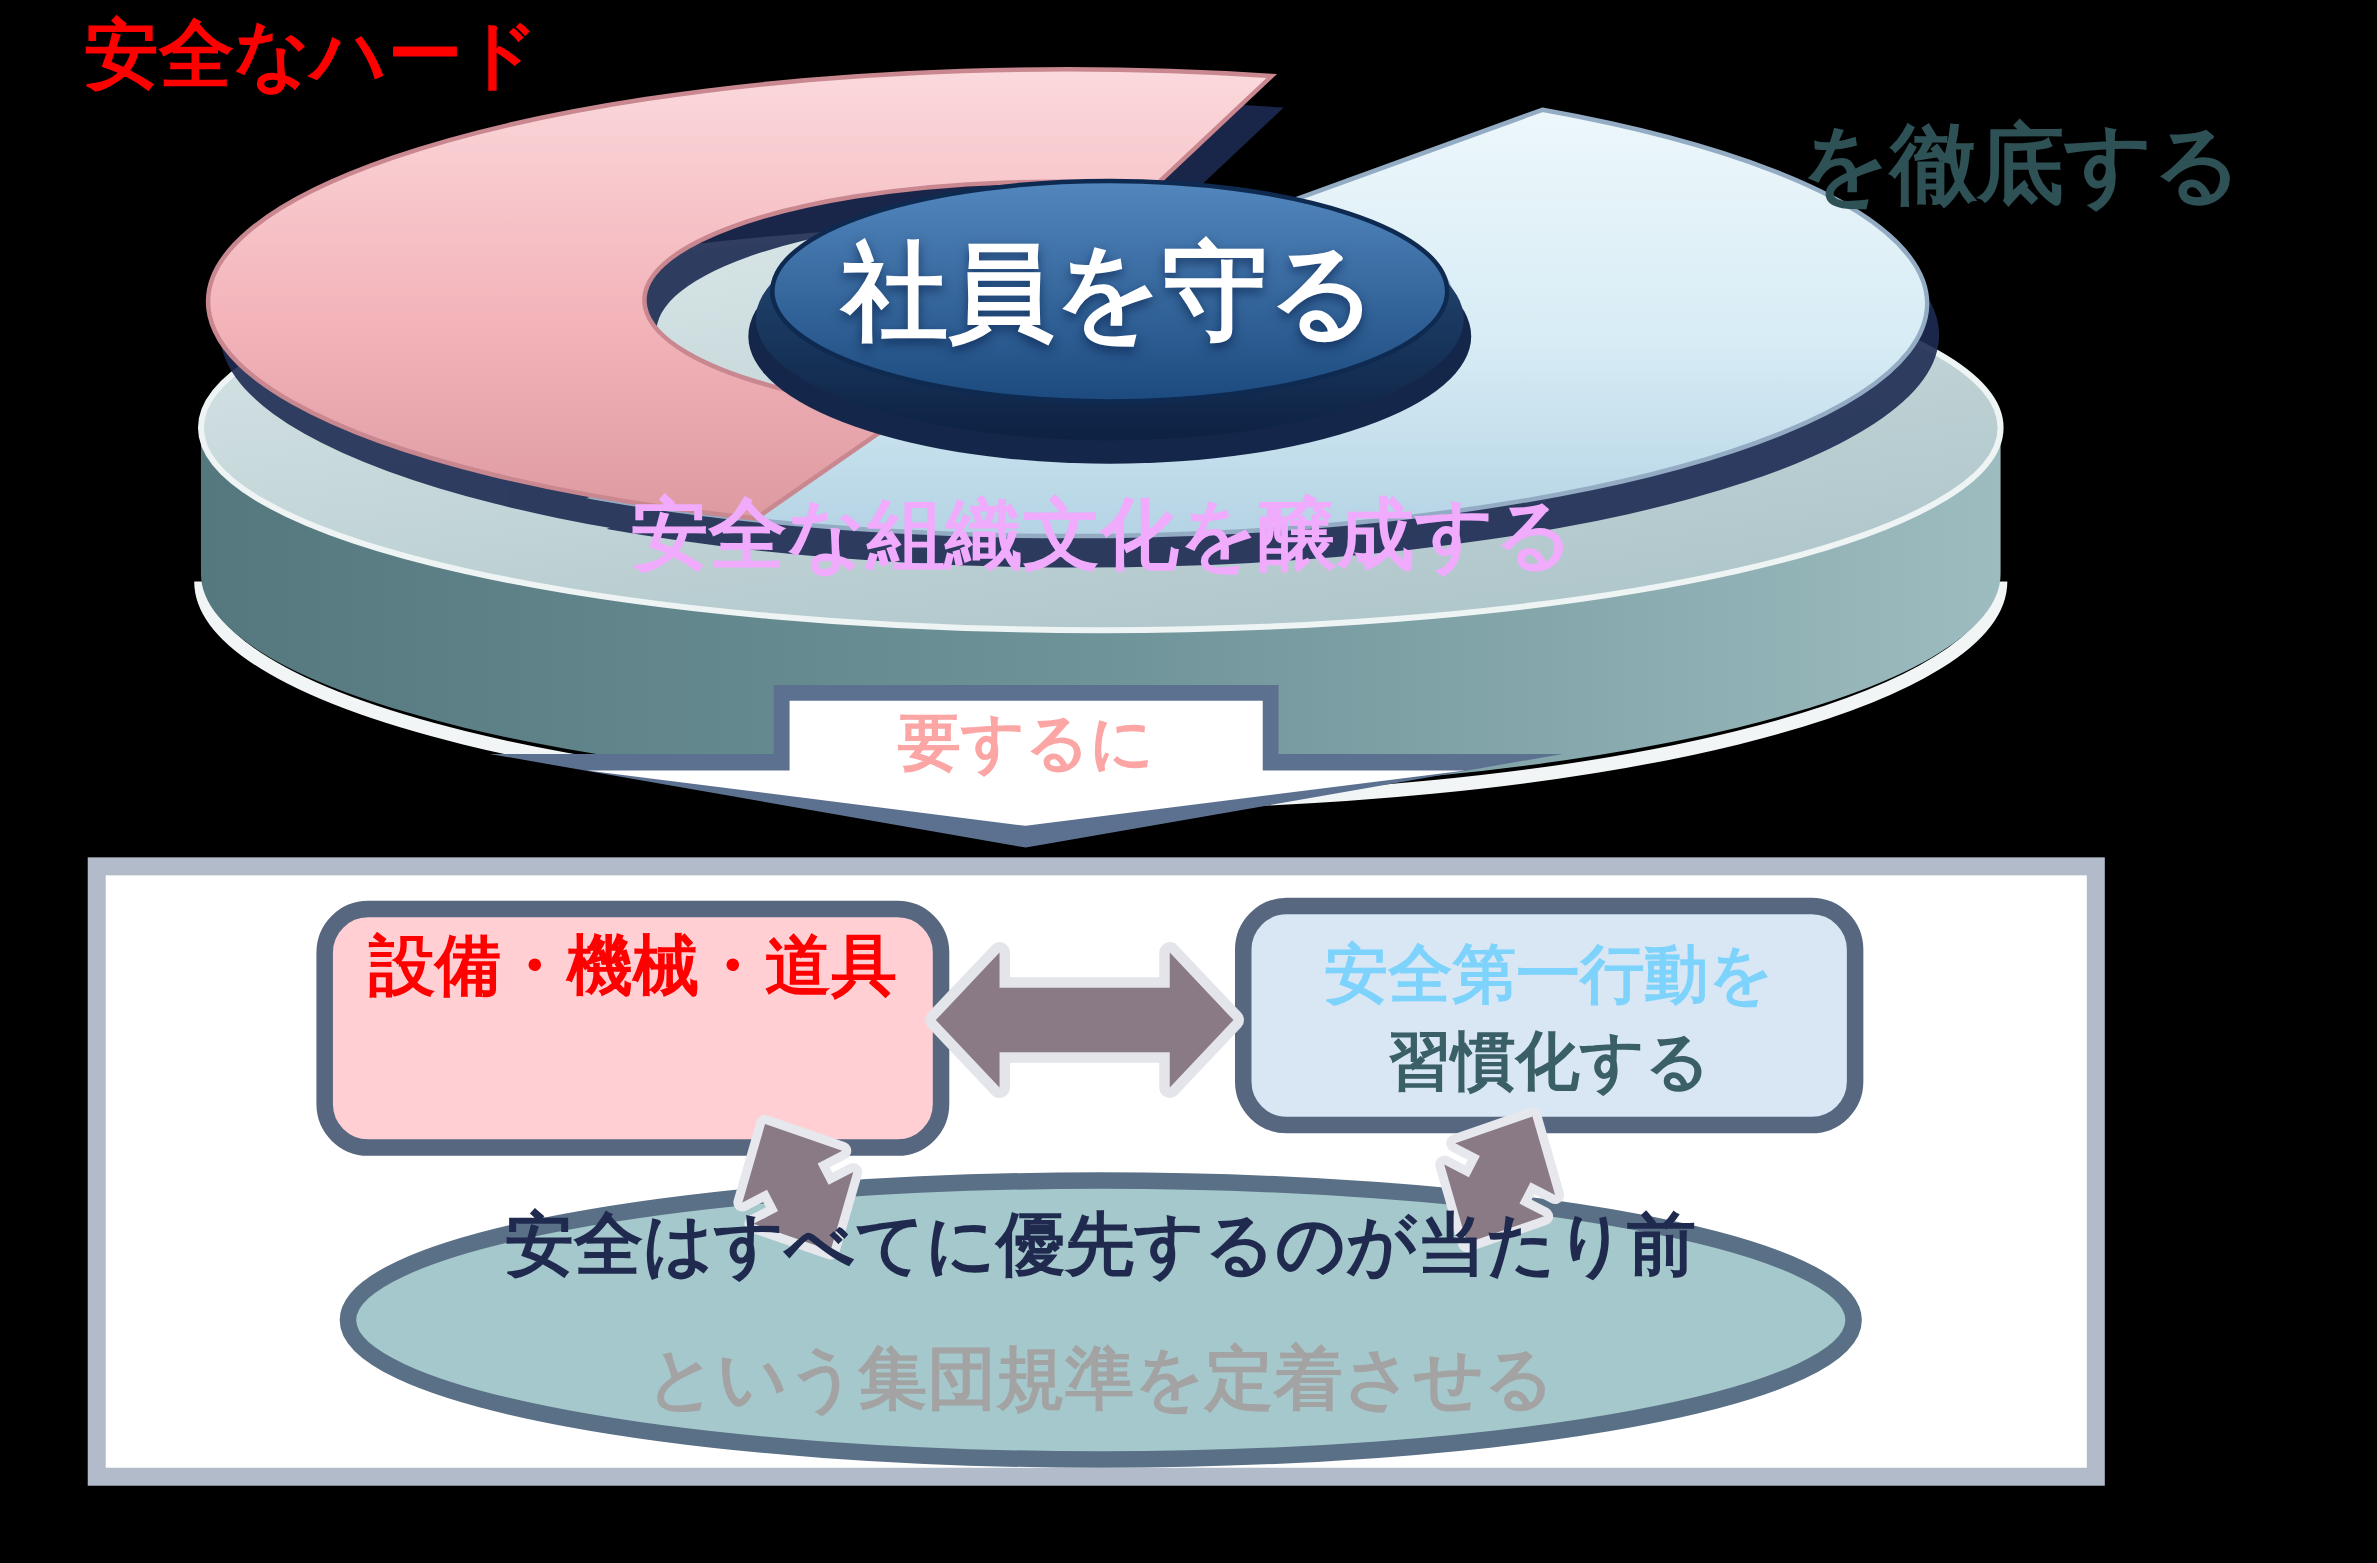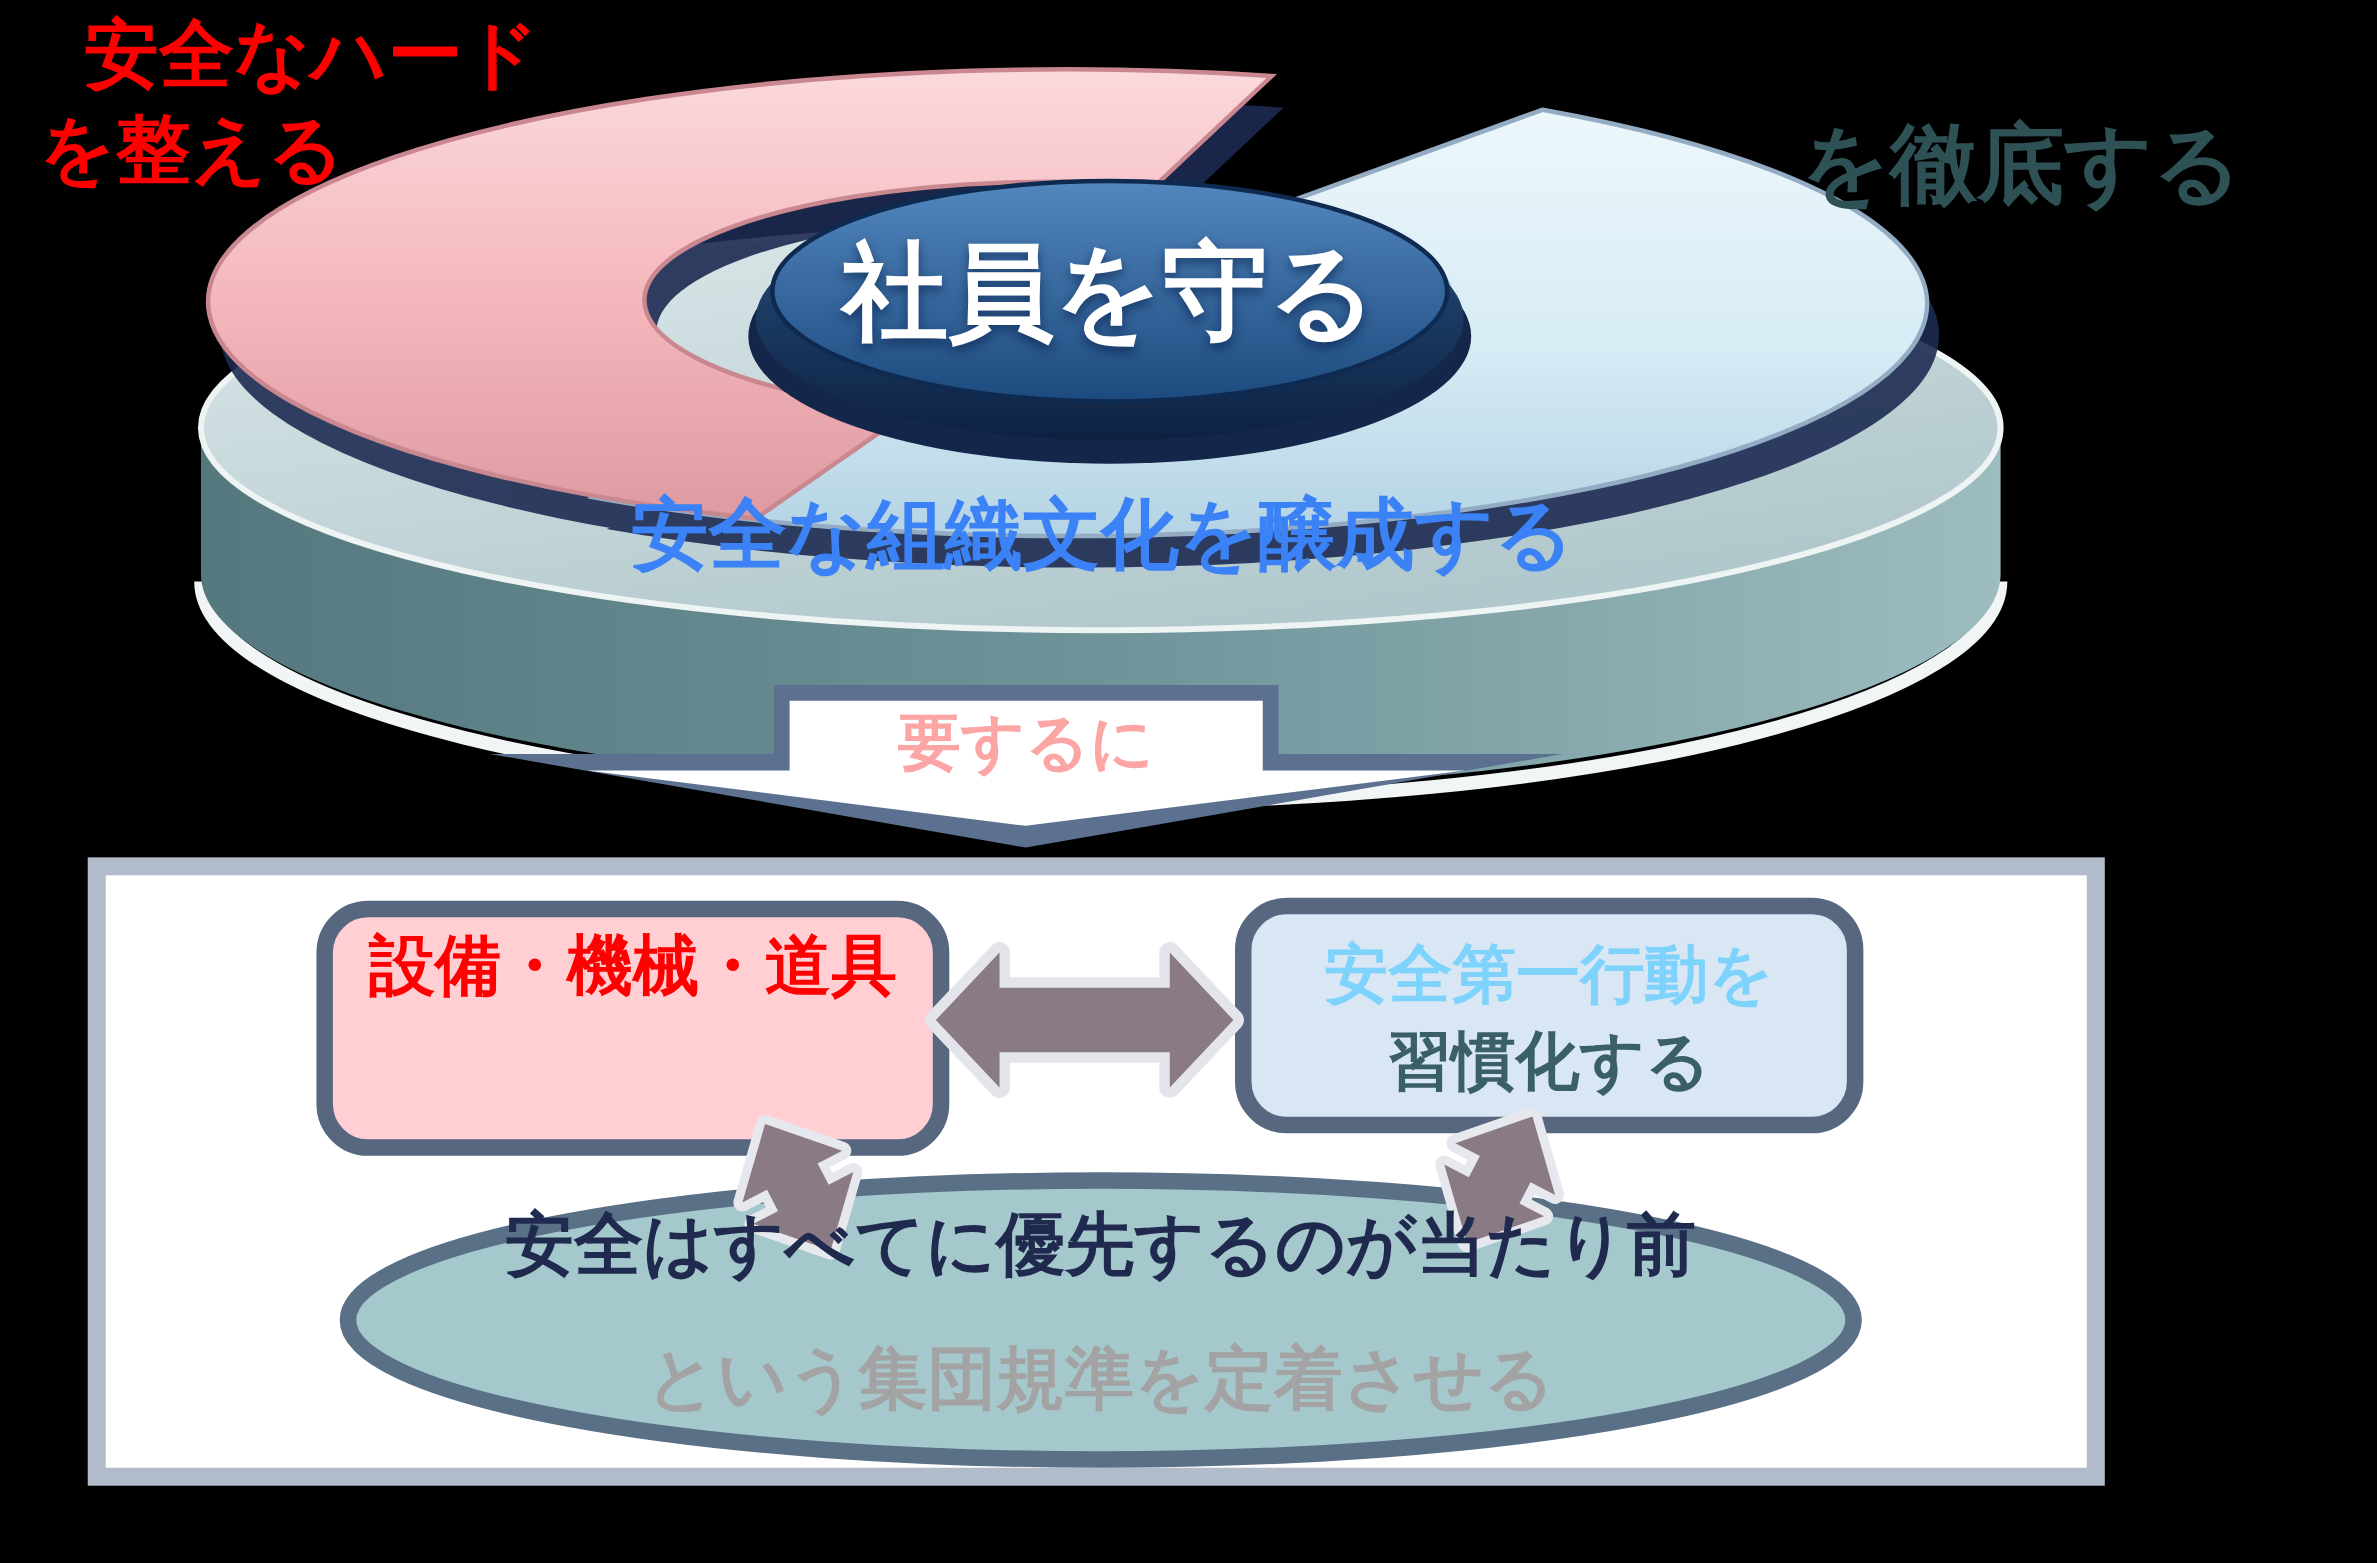--- a/index.html
+++ b/index.html
@@ -10,21 +10,21 @@
   .stage{position:absolute;left:0;top:0;width:2377px;height:1564px;}
   .stage svg{position:absolute;left:0;top:0;}
   .lbl{position:absolute;font-weight:900;line-height:1;white-space:nowrap;}
   .lbl.center{text-align:center;white-space:normal;}
   .hard1{left:84px;top:16.5px;font-size:75px;color:#ff0000;}
   .hard2{left:39px;top:112px;font-size:75px;color:#ff0000;}
   .beh1{left:1711px;top:18px;font-size:87px;color:#2e5156;}
   .beh2{left:1801px;top:120px;font-size:87px;color:#2e5156;}
   .disc{left:772px;top:238px;width:675px;font-size:106px;color:#ffffff;text-align:center;
         text-shadow:0 4.5px 10.5px rgba(0,20,60,.55);}
-  .base{left:345px;top:495px;width:1515px;font-size:78px;color:#3b82f6;text-align:center;}
+  .base{left:345px;top:495px;width:1515px;font-size:78px;color:#f0abfc;text-align:center;}
   .yosuru{left:726px;top:711px;width:600px;font-size:63px;color:#fca5a5;text-align:center;}
   .pbox1{left:325px;top:932px;width:616px;font-size:66px;color:#fe0000;text-align:center;}
   .pbox2{left:325px;top:1045px;width:616px;font-size:66px;color:#fe0000;text-align:center;}
   .bbox1{left:1243px;top:942px;width:612px;font-size:64px;color:#7dd3fc;text-align:center;}
   .bbox2{left:1243px;top:1029px;width:612px;font-size:64px;color:#3a5f66;text-align:center;}
   .ell1{left:346px;top:1210px;width:1509px;font-size:69px;color:#1f2a4e;text-align:center;}
   .ell2{left:346px;top:1344px;width:1509px;font-size:69px;color:#a3a3a3;text-align:center;}
 </style>
 </head>
 <body>
@@ -95,21 +95,20 @@
     <g transform="translate(1064,1583) rotate(-27.4)">
       <polygon points="0,-95 75,-16 38,-16 38,16 75,16 0,95 -75,16 -38,16 -38,-16 -75,-16" fill="#8a7a85" stroke="#e6e8ee" stroke-width="24" stroke-linejoin="round" paint-order="stroke"></polygon>
     </g>
 
     <g transform="translate(2000,1573) rotate(27.4)">
       <polygon points="0,-95 75,-16 38,-16 38,16 75,16 0,95 -75,16 -38,16 -38,-16 -75,-16" fill="#8a7a85" stroke="#e6e8ee" stroke-width="24" stroke-linejoin="round" paint-order="stroke"></polygon>
     </g>
   </svg>
 
   <div class="lbl hard1">安全なハード</div>
-  <div class="lbl hard2">を整える</div>
 
   <div class="lbl beh2">を徹底する</div>
 
   <div class="lbl disc center">社員を守る</div>
 
   <div class="lbl base center">安全な組織文化を醸成する</div>
 
   <div class="lbl yosuru center">要するに</div>
 
   <div class="lbl pbox1 center">設備・機械・道具</div>

